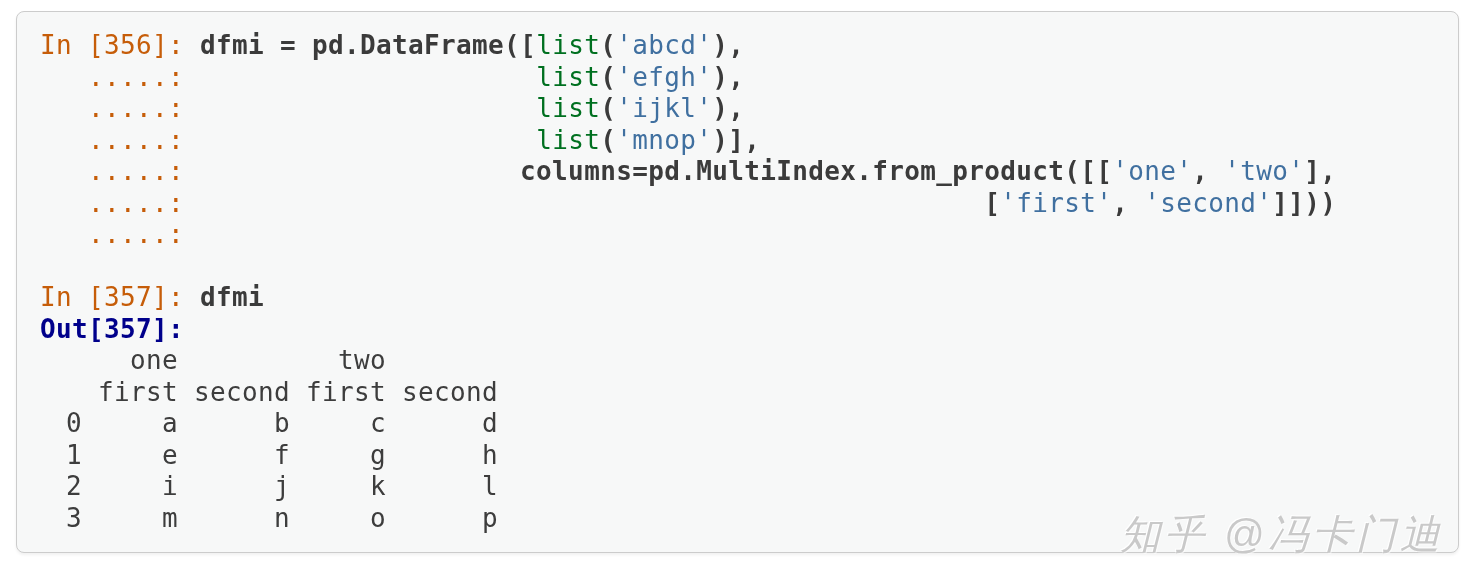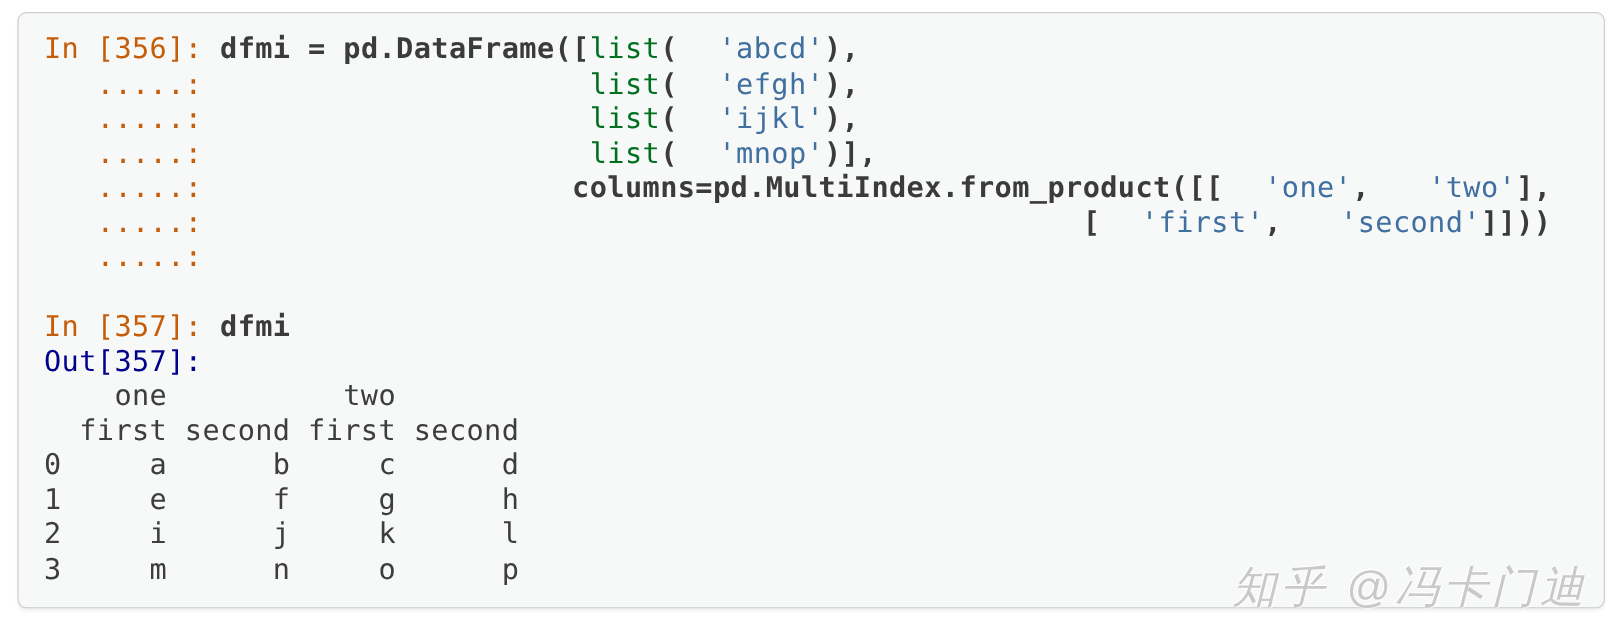--- a/index.html
+++ b/index.html
@@ -24,25 +24,25 @@
     padding: 18px 16px 0 23px;
     font-family: "DejaVu Sans Mono", "Liberation Mono", monospace;
     font-size: 26px;
     line-height: 31.5px;
     letter-spacing: 0.35px;
     color: var(--code_default, #3b3b3b);
     white-space: pre;
   }
   .line { min-height: 31.5px; }
   .gp { color: var(--prompt_in, #c65d09); font-weight: normal; }
-  .go { color: var(--prompt_out, #00008b); font-weight: normal; }
-  .s  { color: var(--string, #4070a0); margin-left: 37px; }
+  .go { color: var(--prompt_out, #00008b); font-weight: bold; }
+  .s  { color: var(--string, #4070a0); }
   .nb { color: var(--builtin, #007020); }
   .c  { color: var(--code_default, #3b3b3b); font-weight: bold; }
-  .pln{ color: var(--output_text, #3d3d3d); }
+  .pln{ color: var(--output_text, #3d3d3d); margin-left: 26px; }
   .watermark {
     position: absolute;
     right: 30px; bottom: 16px;
     font-size: 40px;
     line-height: 1;
     letter-spacing: 4px;
     color: var(--watermark, #c9c9c9);
     text-shadow: -1px -1px 0 #ffffff, 1px 1px 0 rgba(255,255,255,0.6);
     user-select: none;
     font-style: italic;

